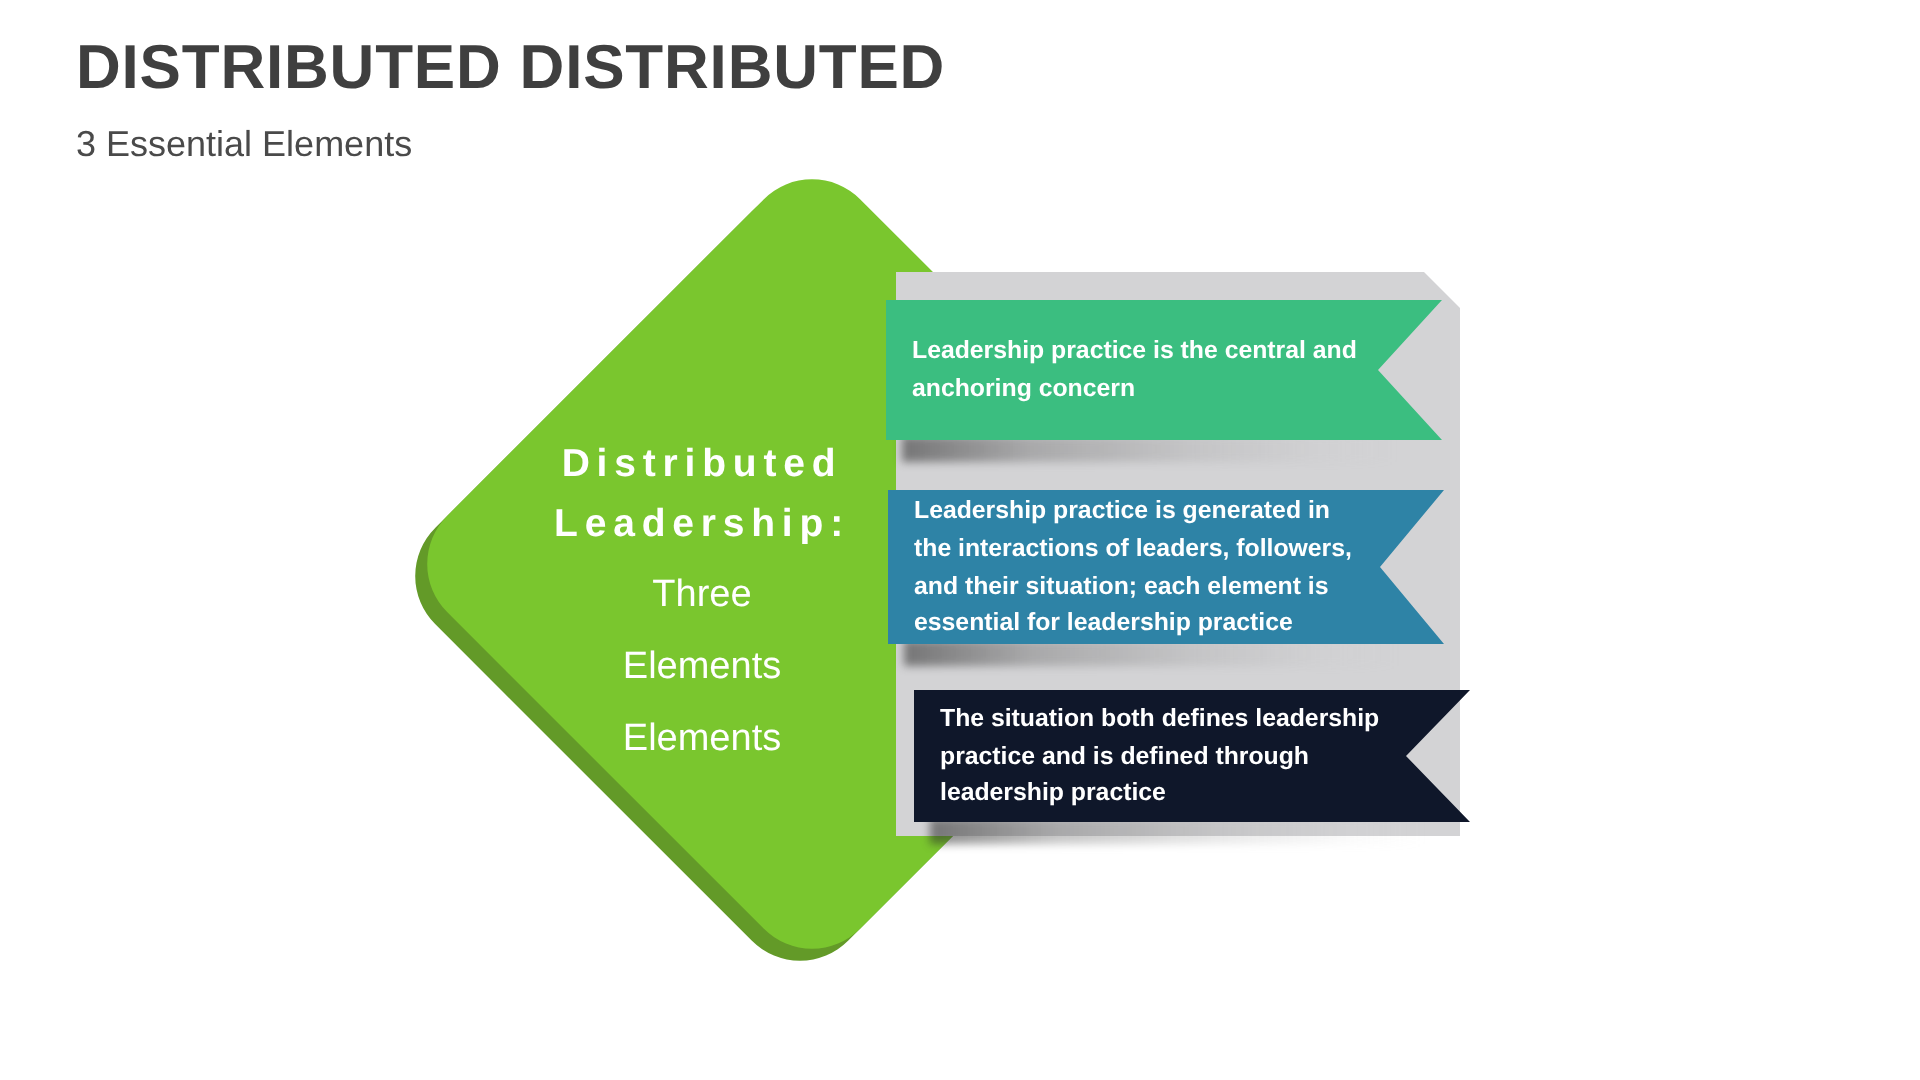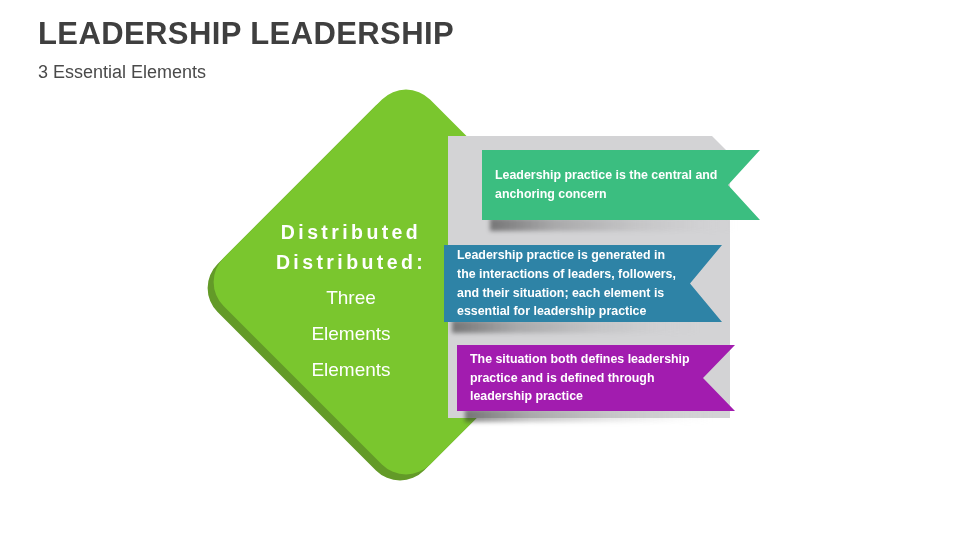--- a/index.html
+++ b/index.html
@@ -132,31 +132,31 @@
   }
   .banner-text {
     font-family: "Liberation Sans", sans-serif;
     font-size: 12.4px;
     font-weight: bold;
     color: #ffffff;
     line-height: 1.52;
     padding: 0 42px 0 13px;
   }
 
-  #banner-1-wrap { left: 482px; top: 150px; width: 278px; height: 70px; }
+  #banner-1-wrap { left: 443px; top: 150px; width: 278px; height: 70px; }
   #banner-2-wrap { left: 444px; top: 245px; width: 278px; height: 77px; }
   #banner-3-wrap { left: 457px; top: 345px; width: 278px; height: 66px; }
 </style>
 </head>
 <body>
 
 <div id="slide">
 
   <div id="header">
-    <h1 id="page-title">LEADERSHIP LEADERSHIP</h1>
+    <h1 id="page-title">DISTRIBUTED DISTRIBUTED</h1>
     <p id="page-subtitle">3 Essential Elements</p>
   </div>
 
   <div id="diamond-group">
     <svg id="diamond-svg" width="960" height="540" viewBox="0 0 960 540">
       <defs>
         <clipPath id="apex-round-top">
           <rect x="0" y="0" width="960" height="540"></rect>
         </clipPath>
       </defs>
@@ -165,21 +165,21 @@
         <rect x="-146" y="-146" width="292" height="292" rx="34" ry="34" fill="#639a28"></rect>
       </g>
 
       <g transform="translate(406 282) rotate(45)">
         <rect x="-146" y="-146" width="292" height="292" rx="34" ry="34" fill="#7ac62e"></rect>
       </g>
     </svg>
 
     <div id="diamond-text">
       <div class="diamond-line-1">Distributed</div>
-      <div class="diamond-line-1">Distributed:</div>
+      <div class="diamond-line-1">Leadership:</div>
       <div class="diamond-line-2">Three</div>
       <div class="diamond-line-2">Elements</div>
       <div class="diamond-line-2">Elements</div>
     </div>
   </div>
 
   <div id="grey-panel"></div>
 
   <div id="banner-1-wrap" class="banner-wrap">
     <div class="banner-shadow"></div>
@@ -190,18 +190,18 @@
 
   <div id="banner-2-wrap" class="banner-wrap">
     <div class="banner-shadow"></div>
     <div class="banner" style="background:#2e83a6;">
       <span class="banner-text">Leadership practice is generated in the interactions of leaders, followers, and their situation; each element is essential for leadership practice</span>
     </div>
   </div>
 
   <div id="banner-3-wrap" class="banner-wrap">
     <div class="banner-shadow"></div>
-    <div class="banner" style="background:#a21caf;">
+    <div class="banner" style="background:#0f172a;">
       <span class="banner-text">The situation both defines leadership practice and is defined through leadership practice</span>
     </div>
   </div>
 
 </div>
 
 </body></html>

